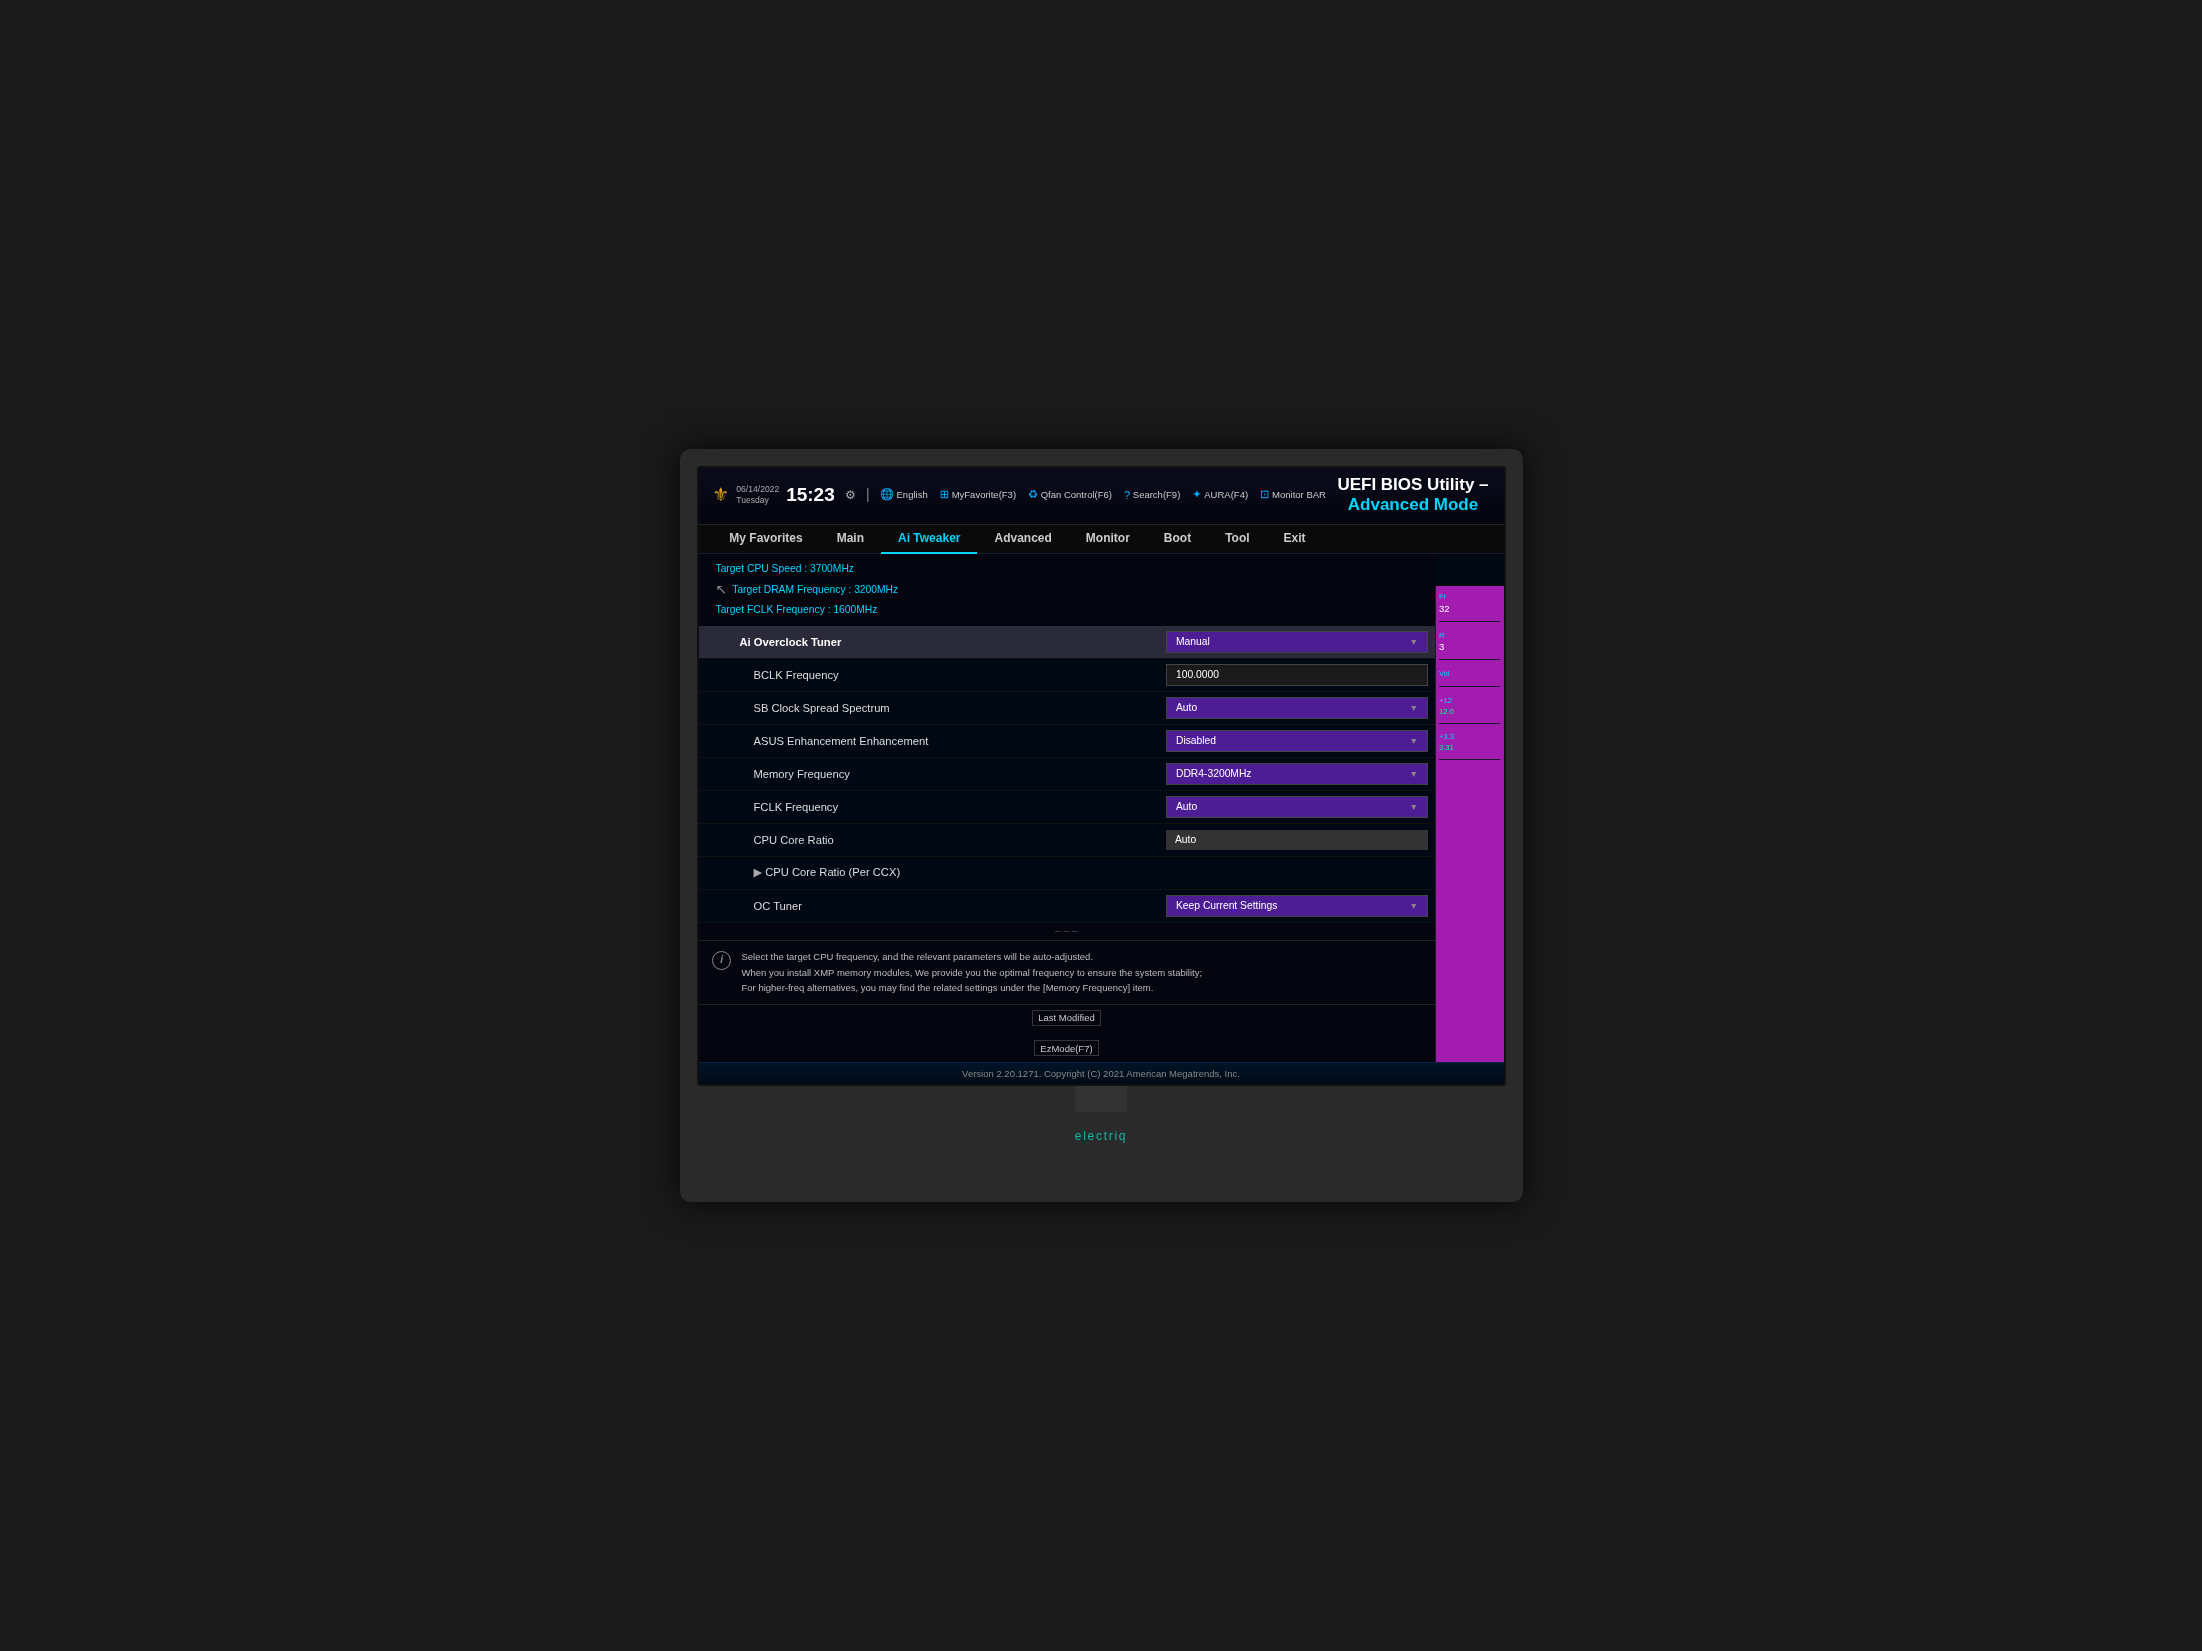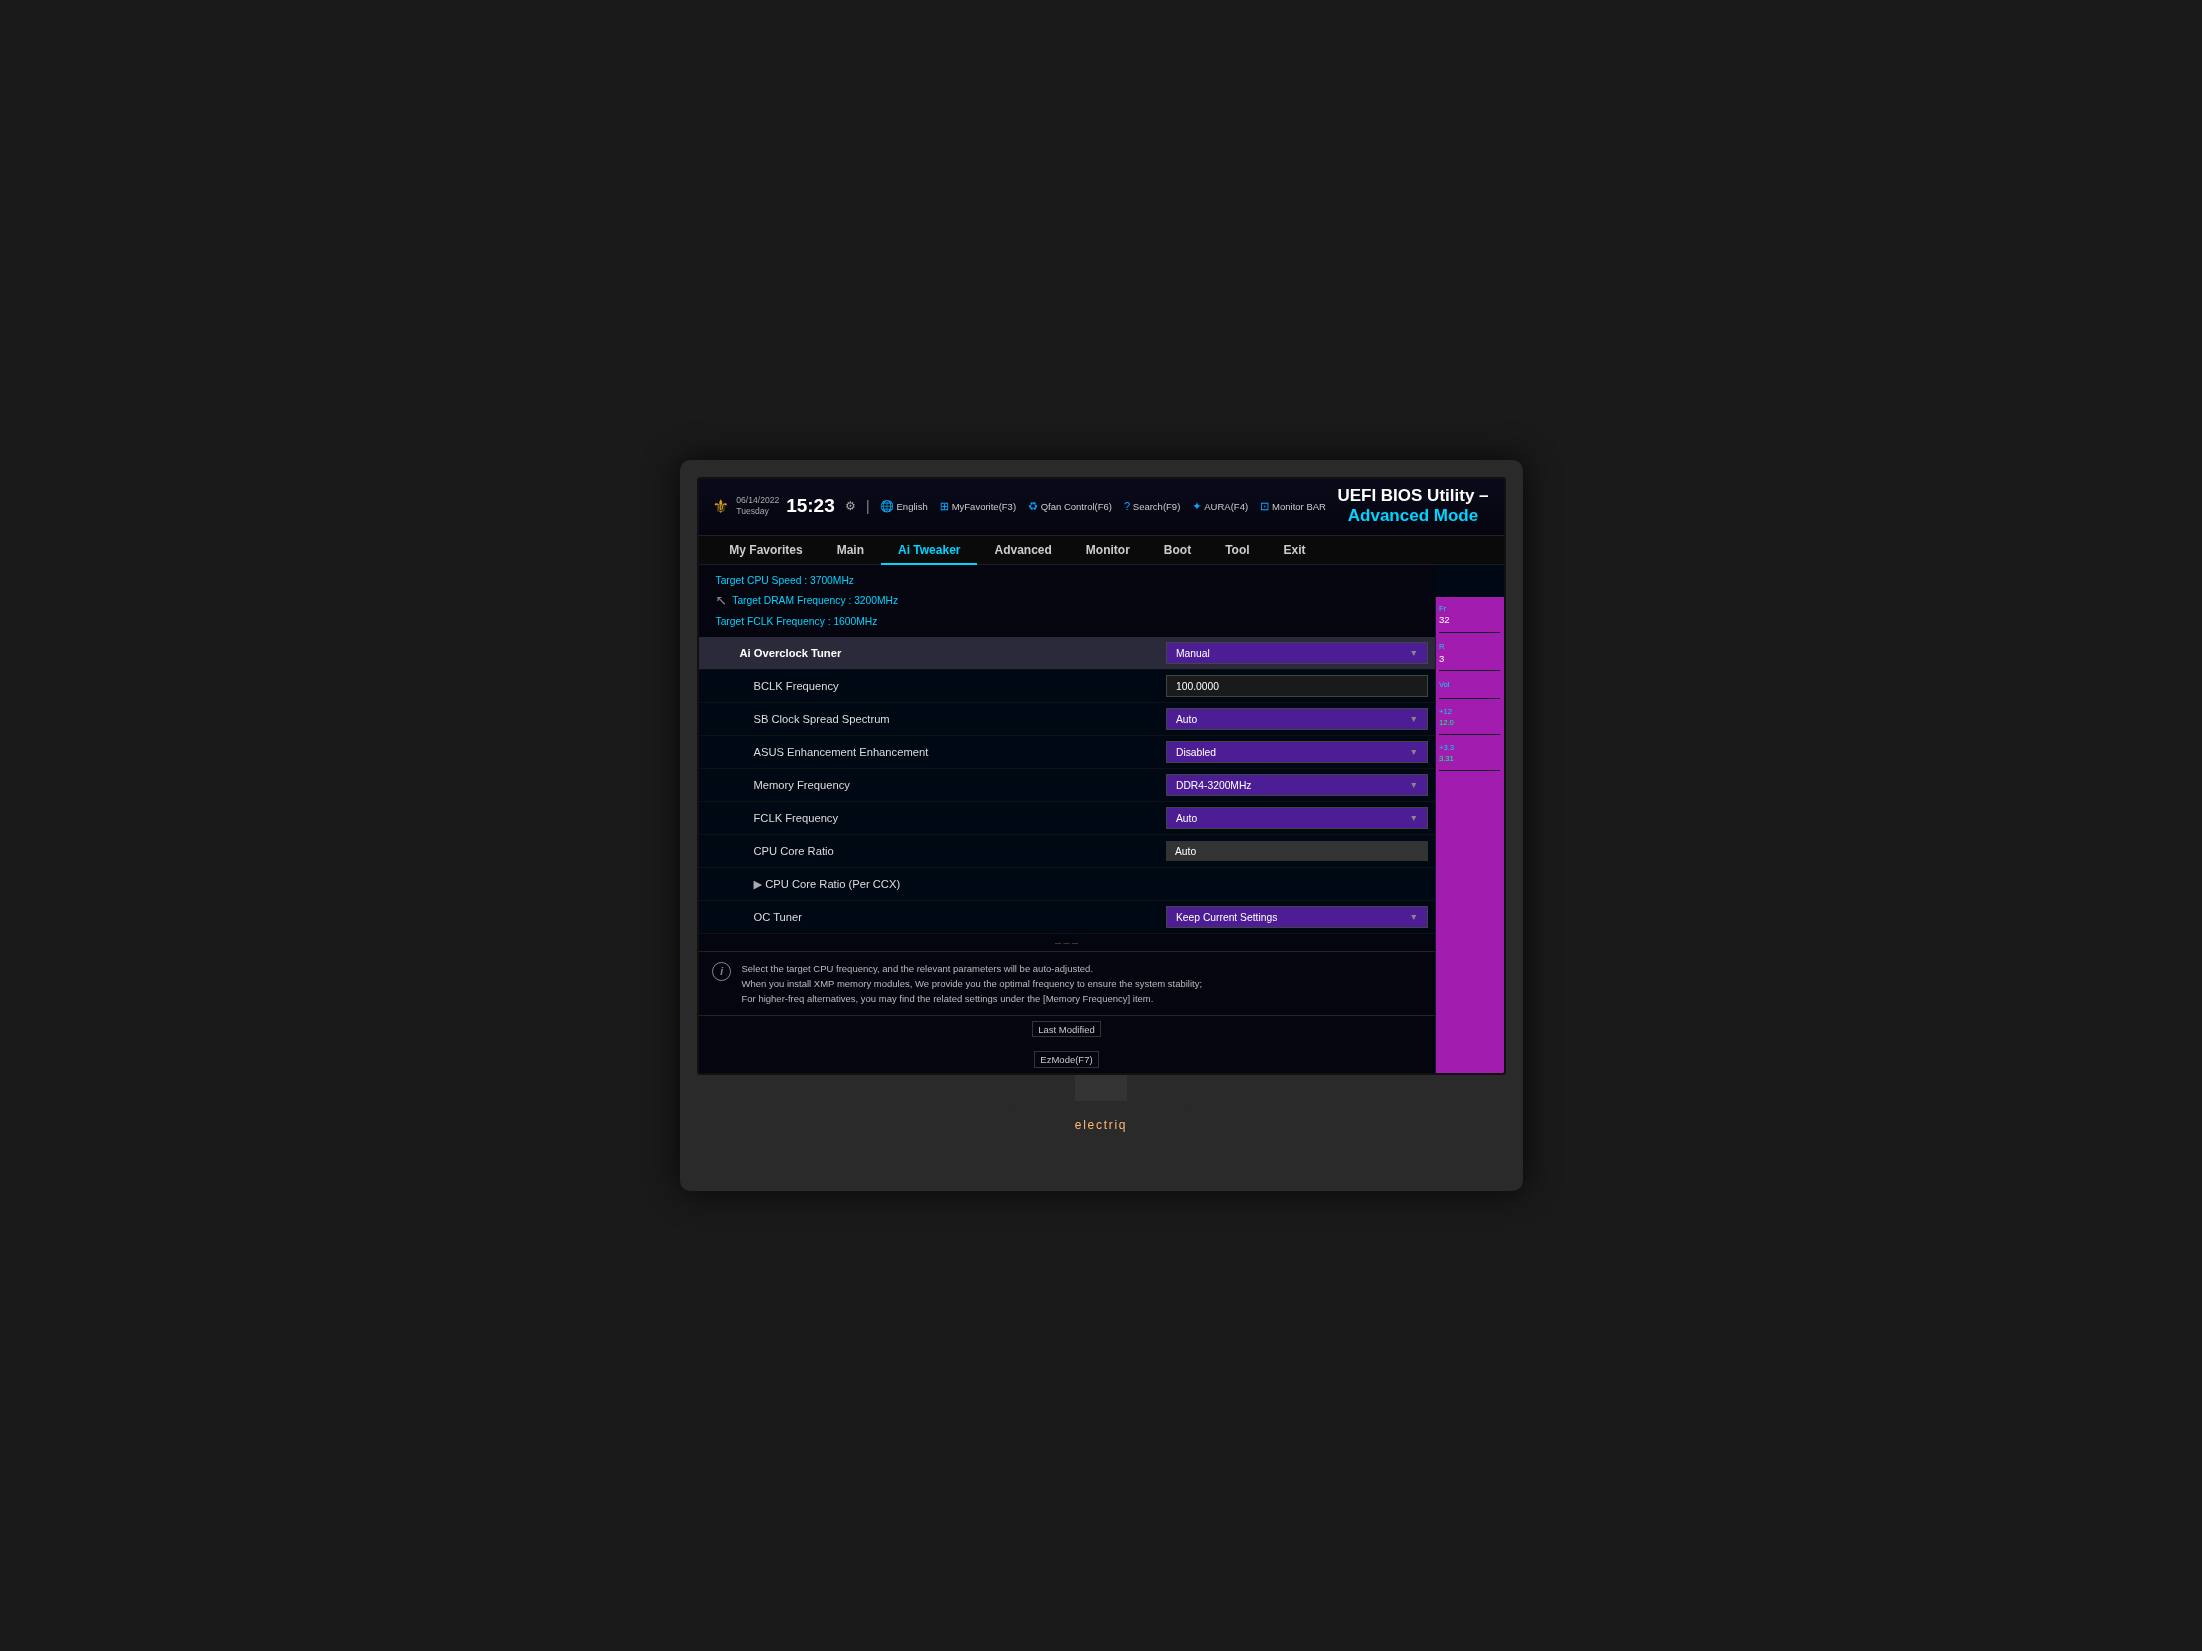--- a/index.html
+++ b/index.html
@@ -298,21 +298,21 @@
       background: #333;
     }
     .stand-base {
       width: 172px;
       height: 10.3px;
       background: #2a2a2a;
       border-radius: 5.2px;
     }
     .brand-label {
       text-align: center;
-      color: #fdba74;
+      color: #14b8a6;
       font-size: 12px;
       letter-spacing: 1.7px;
       padding: 6.9px;
       font-weight: 300;
     }
   </style>
 </head>
 <body>
 
 <div class="monitor-outer">
@@ -509,20 +509,23 @@
             <div class="sidebar-label">+12</div>
             <div class="sidebar-value sidebar-voltage">12.0</div>
           </div>
           <div class="sidebar-section">
             <div class="sidebar-label">+3.3</div>
             <div class="sidebar-value sidebar-voltage">3.31</div>
           </div>
         </div>
       </div>
 
+      <div class="version-bar">
+        <span>Version 2.20.1271. Copyright (C) 2021 American Megatrends, Inc.</span>
+      </div>
 
     </div>
   </div>
 
   <div class="monitor-stand">
     <div class="stand-neck"></div>
     <div class="stand-base"></div>
   </div>
   <div class="brand-label">electriq</div>
 </div>

